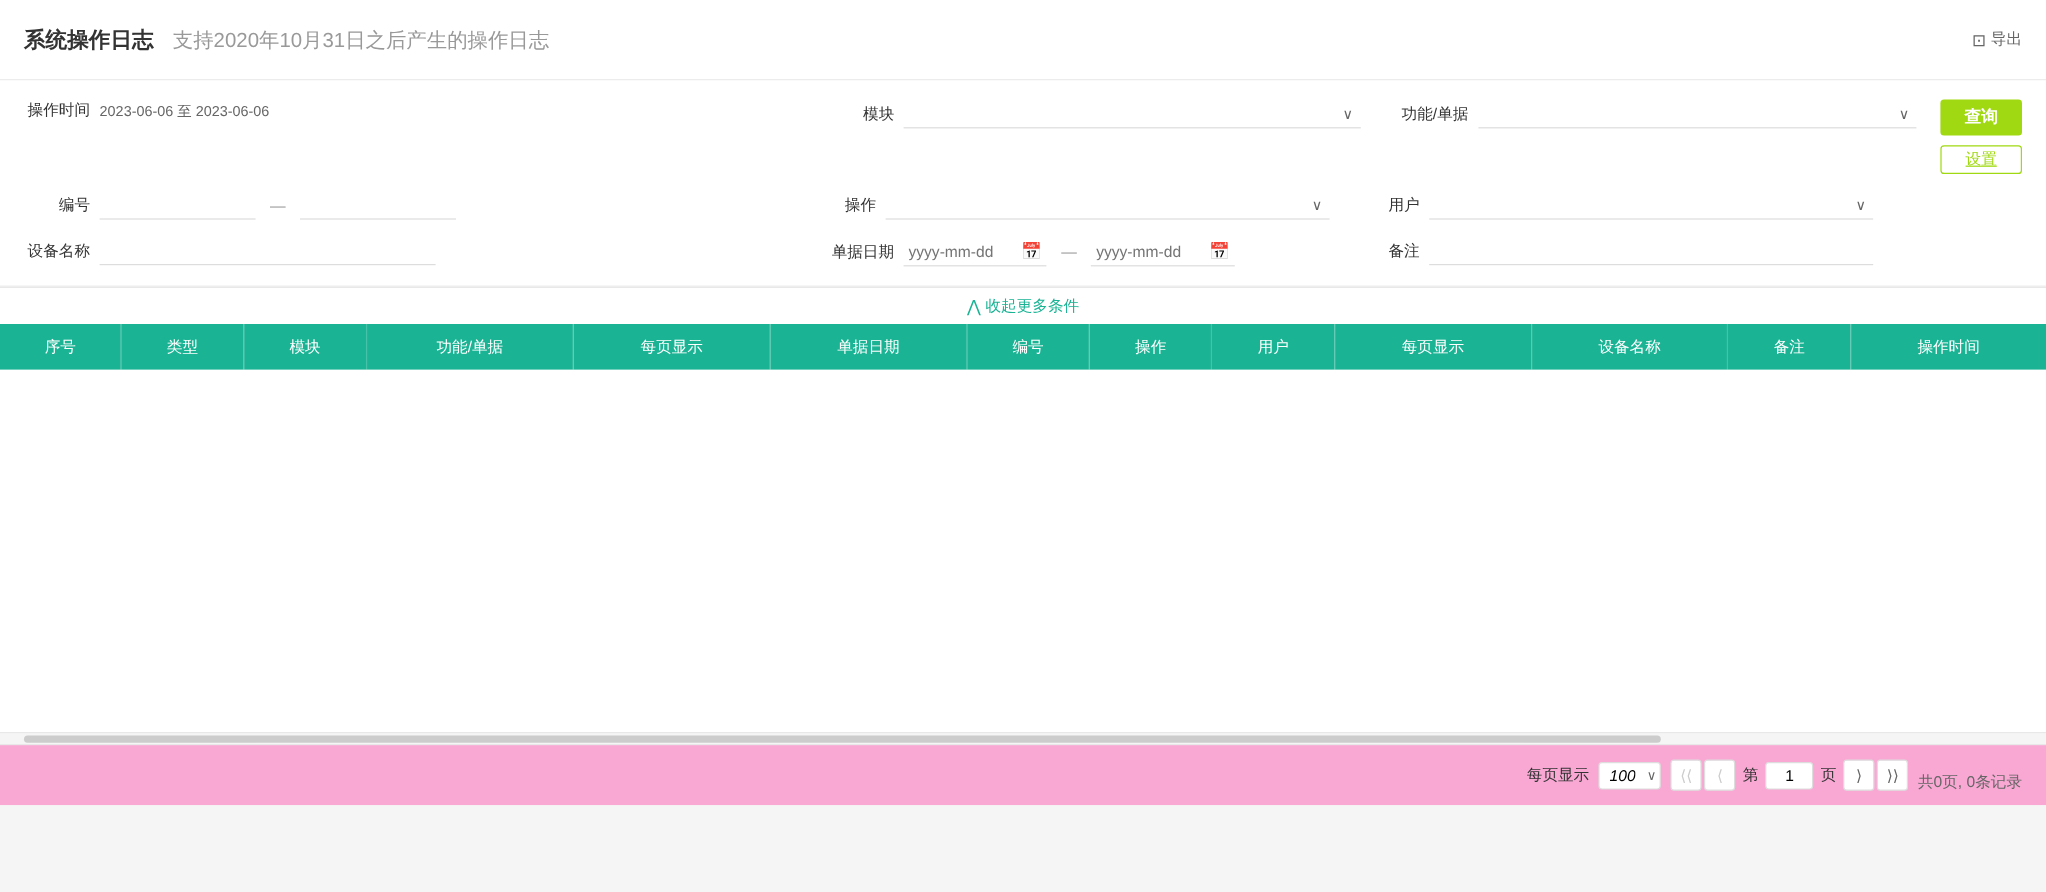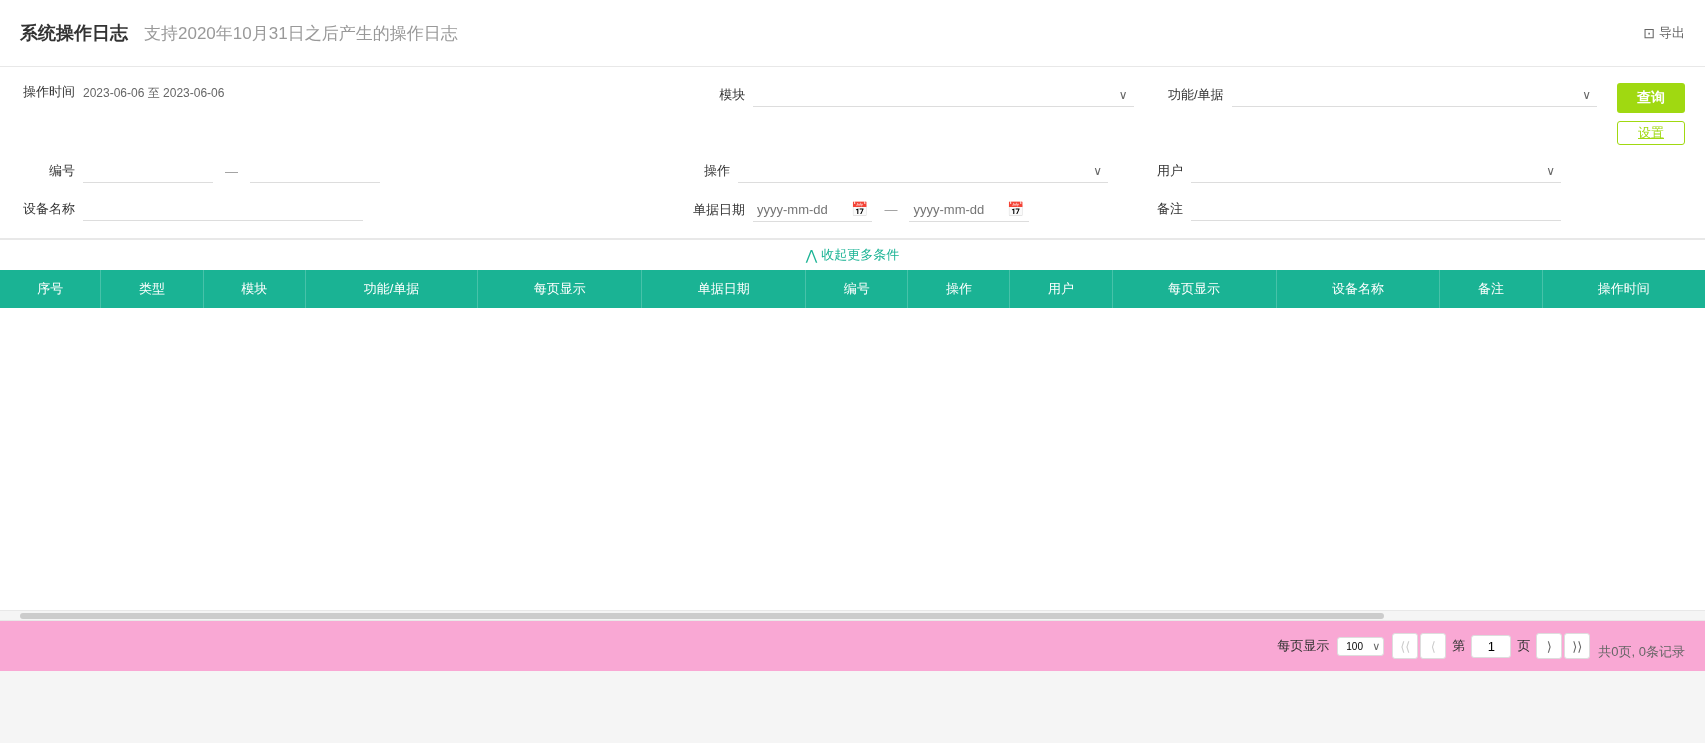--- a/index.html
+++ b/index.html
@@ -242,26 +242,27 @@
     .per-page-label { color: #333; }
     .per-page-wrapper {
       position: relative;
       display: inline-flex;
       align-items: center;
     }
     .per-page-wrapper select {
       border: 1px solid #ddd;
       border-radius: 3px;
       padding: 3px 20px 3px 8px;
-      font-size: 10px;
+      font-size: 13px;
       appearance: none;
       -webkit-appearance: none;
       background: #fff;
       cursor: pointer;
       outline: none;
+      font-style: italic;
     }
     .per-page-wrapper .arrow {
       position: absolute;
       right: 4px;
       pointer-events: none;
       font-size: 11px;
       color: #666;
     }
 
     .pagination-btns {

